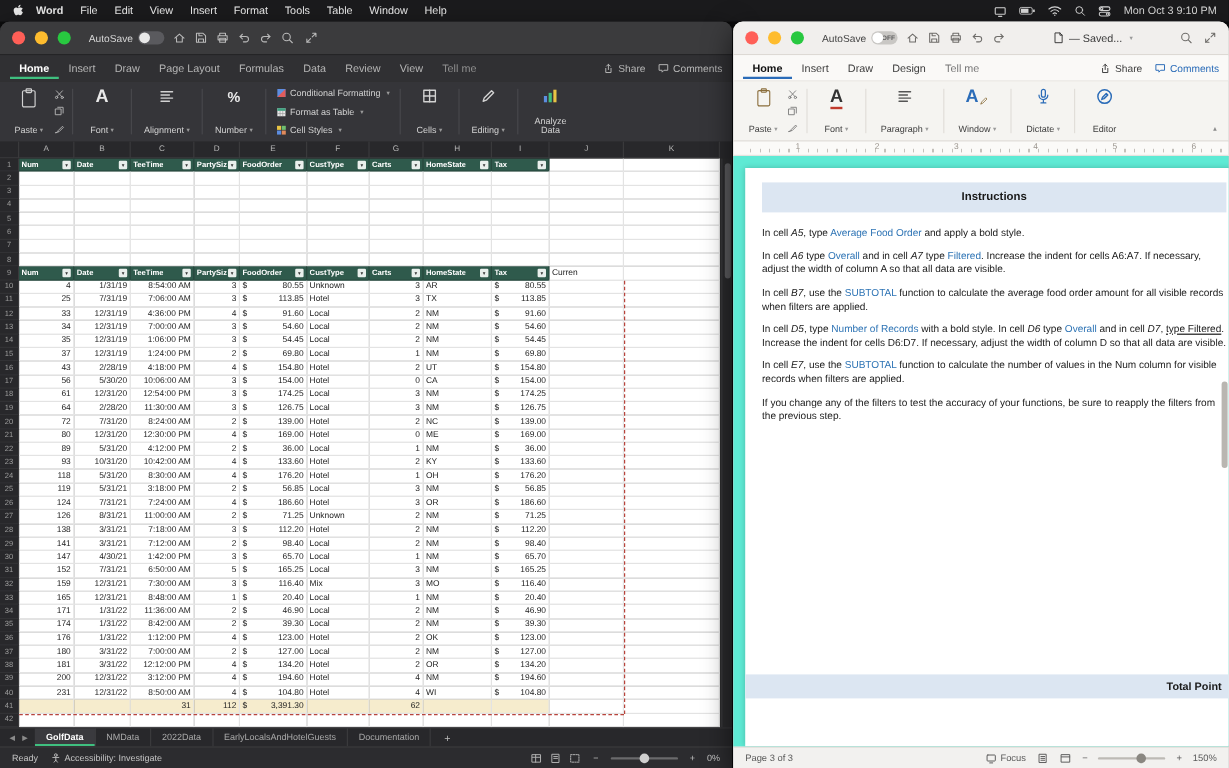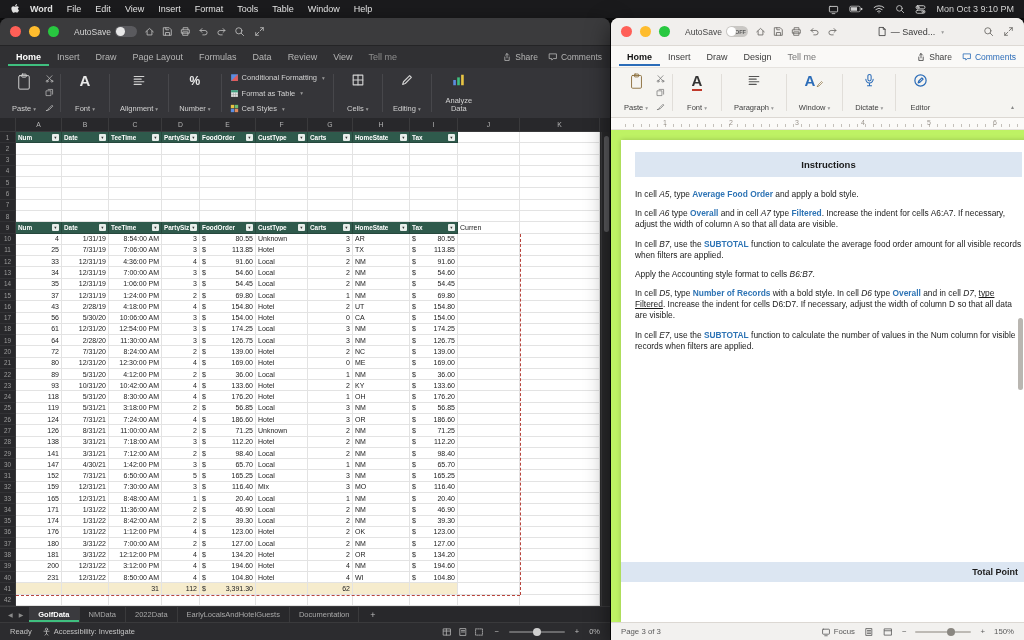--- a/index.html
+++ b/index.html
@@ -118,26 +118,26 @@
 .wA{font-size:15px;line-height:15px;font-weight:bold;color:#333}
 .wA-bar{width:10px;height:2px;background:#c0392b;margin-top:1px}
 .styA{color:#2b6cb8}
 .wmini{display:flex;flex-direction:column;justify-content:space-around;color:#777}
 .collapse{margin-left:auto;align-self:flex-end;color:#8a8a8a;padding:2px 2px;font-size:6px;transform:rotate(180deg)}
 
 
 .ruler{height:12px;flex:none;background:#fbfaf8;border-bottom:1px solid #e6e3df;position:relative;color:#9a948d}
 .ticks{position:absolute;left:14px;right:0;bottom:2px;height:3px;background:repeating-linear-gradient(to right,#c4c0ba 0 1px,transparent 1px 8px)}
 .rnum{position:absolute;top:1px;font-size:7px}
-.docarea{flex:1;position:relative;background:#bef264;overflow:hidden}
+.docarea{flex:1;position:relative;background:#5eead4;overflow:hidden}
 .page{position:absolute;top:10px;left:10px;right:-12px;bottom:0;background:#fff;box-shadow:0 0 5px rgba(0,0,0,.2);padding:4px 12px 0 12px;overflow:hidden}
 .hband{margin:8px 2px 12px;height:25px;background:#dce6f2;display:flex;align-items:center;justify-content:center;font-weight:bold;font-size:9.5px;color:#1a1a1a}
 .wp{font-size:8.4px;line-height:10.9px;color:#1b1b1b;margin:0 2px 8.5px}
 .r-i{font-style:italic}
-.r-bb{font-weight:bold;color:#2e74b5}
+.r-bb{font-weight:normal;color:#2e74b5}
 .r-u{text-decoration:underline}
 .fband{position:absolute;left:0;right:0;bottom:40px;height:20px;background:#dce6f2;display:flex;align-items:center;justify-content:flex-end;padding-right:18px;font-weight:bold;font-size:9px;color:#1a1a1a}
 .wsb{position:absolute;right:1px;top:4px;bottom:4px;width:5px}
 .wthumb{position:absolute;left:0;right:0;top:38%;height:72px;background:#b9b6b1;border-radius:3px}
 
 
 .wstatus{height:18px;flex:none;background:#f2f1ef;border-top:1px solid #dcd8d3;display:flex;align-items:center;font-size:7.8px;color:#5a5a5a;padding:0 10px;gap:9px}
 .wstatus .track{background:#bdbab5}
 .wstatus .knob{background:#8a8781}
 .focus{display:flex;align-items:center;gap:3px}
@@ -1513,23 +1513,23 @@
 
     <div class="docarea">
       <div class="page">
         <div class="hband">
             <span>Instructions</span>
           </div>
         <div class="paras">
             <p class="wp"><span class="r-n">In cell </span><span class="r-i">A5</span><span class="r-n">, type </span><span class="r-bb">Average Food Order</span><span class="r-n"> and apply a bold style.</span></p>
             <p class="wp"><span class="r-n">In cell </span><span class="r-i">A6</span><span class="r-n"> type </span><span class="r-bb">Overall</span><span class="r-n"> and in cell </span><span class="r-i">A7</span><span class="r-n"> type </span><span class="r-bb">Filtered</span><span class="r-n">. Increase the indent for cells A6:A7. If necessary, adjust the width of column A so that all data are visible.</span></p>
             <p class="wp"><span class="r-n">In cell </span><span class="r-i">B7</span><span class="r-n">, use the </span><span class="r-bb">SUBTOTAL</span><span class="r-n"> function to calculate the average food order amount for all visible records when filters are applied.</span></p>
-            <p class="wp"><span class="r-n">Apply the Accounting style format to cells </span><span class="r-i">B6:B7</span><span class="r-n">.</span></p>
             <p class="wp"><span class="r-n">In cell </span><span class="r-i">D5</span><span class="r-n">, type </span><span class="r-bb">Number of Records</span><span class="r-n"> with a bold style.  In cell </span><span class="r-i">D6</span><span class="r-n"> type </span><span class="r-bb">Overall</span><span class="r-n"> and in cell </span><span class="r-i">D7</span><span class="r-n">, </span><span class="r-u">type Filtered</span><span class="r-n">. Increase the indent for cells D6:D7. If necessary, adjust the width of column D so that all data are visible.</span></p>
             <p class="wp"><span class="r-n">In cell </span><span class="r-i">E7</span><span class="r-n">, use the </span><span class="r-bb">SUBTOTAL</span><span class="r-n"> function to calculate the number of values in the Num column for visible records when filters are applied.</span></p>
+            <p class="wp"><span class="r-n">If you change any of the filters to test the accuracy of your functions, be sure to reapply the filters from the previous step.</span></p>
           </div>
         <div class="fband">
             <span>Total Point</span>
           </div>
       </div>
       <div class="wsb">
           <div class="wthumb"></div>
         </div>
     </div>
 

